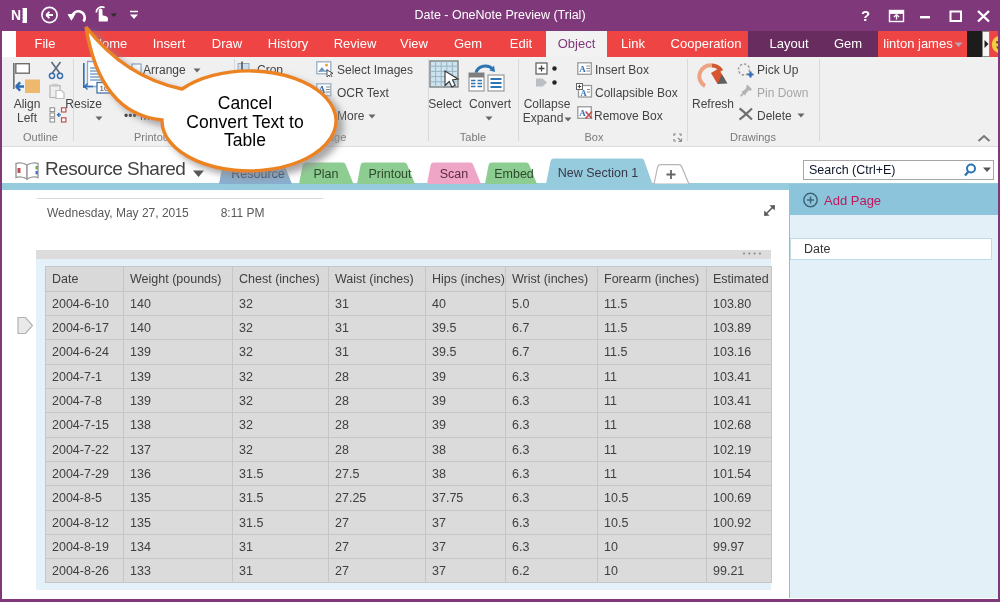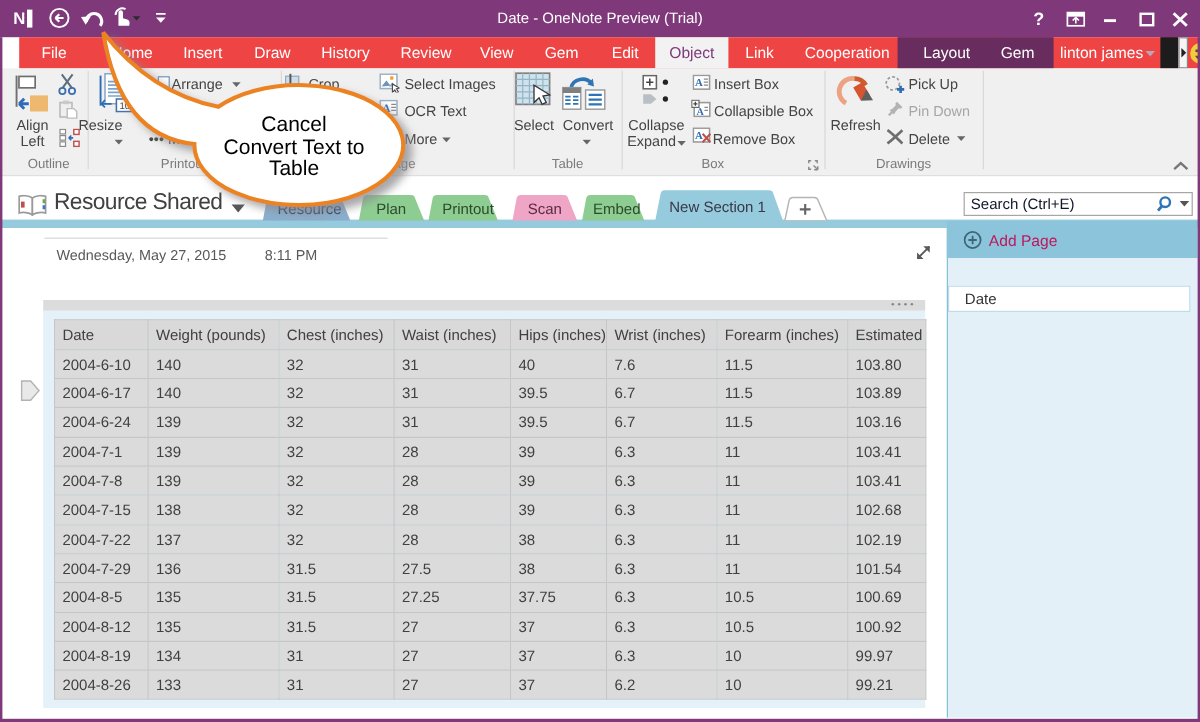--- a/index.html
+++ b/index.html
@@ -382,21 +382,21 @@
           <td>Wrist (inches)</td>
           <td>Forearm (inches)</td>
           <td>Estimated</td>
         </tr>
 <tr class="dat" style="height:24px;">
           <td>2004-6-10</td>
           <td>140</td>
           <td>32</td>
           <td>31</td>
           <td>40</td>
-          <td>7.6</td>
+          <td>5.0</td>
           <td>11.5</td>
           <td>103.80</td>
         </tr>
 <tr class="dat" style="height:24px;">
           <td>2004-6-17</td>
           <td>140</td>
           <td>32</td>
           <td>31</td>
           <td>39.5</td>
           <td>6.7</td>

